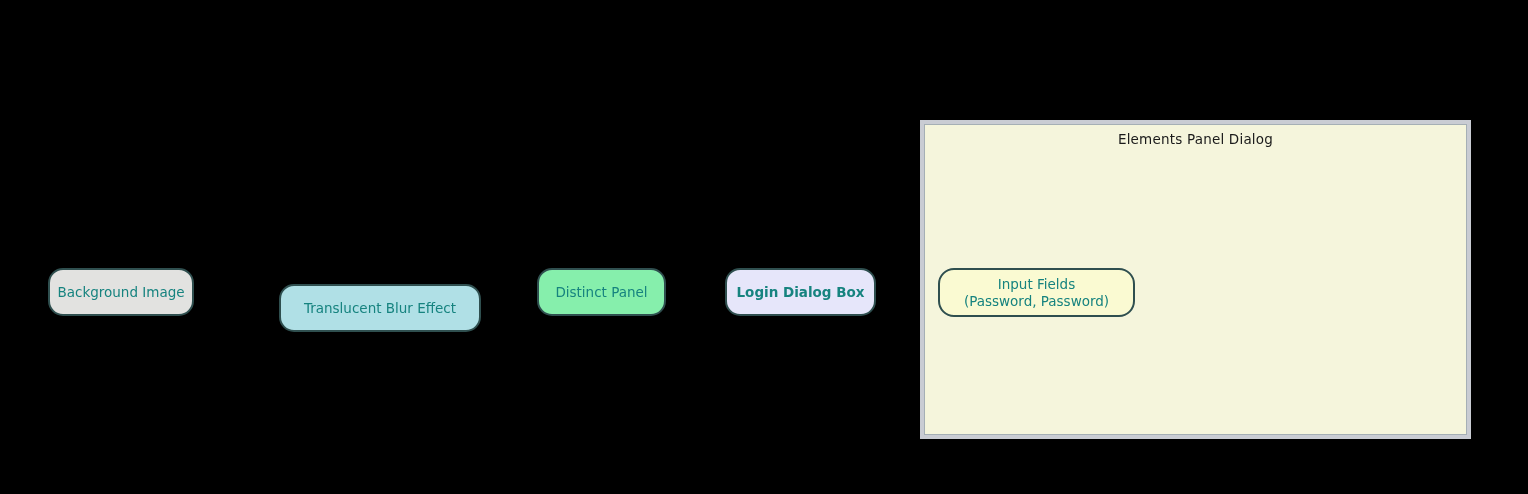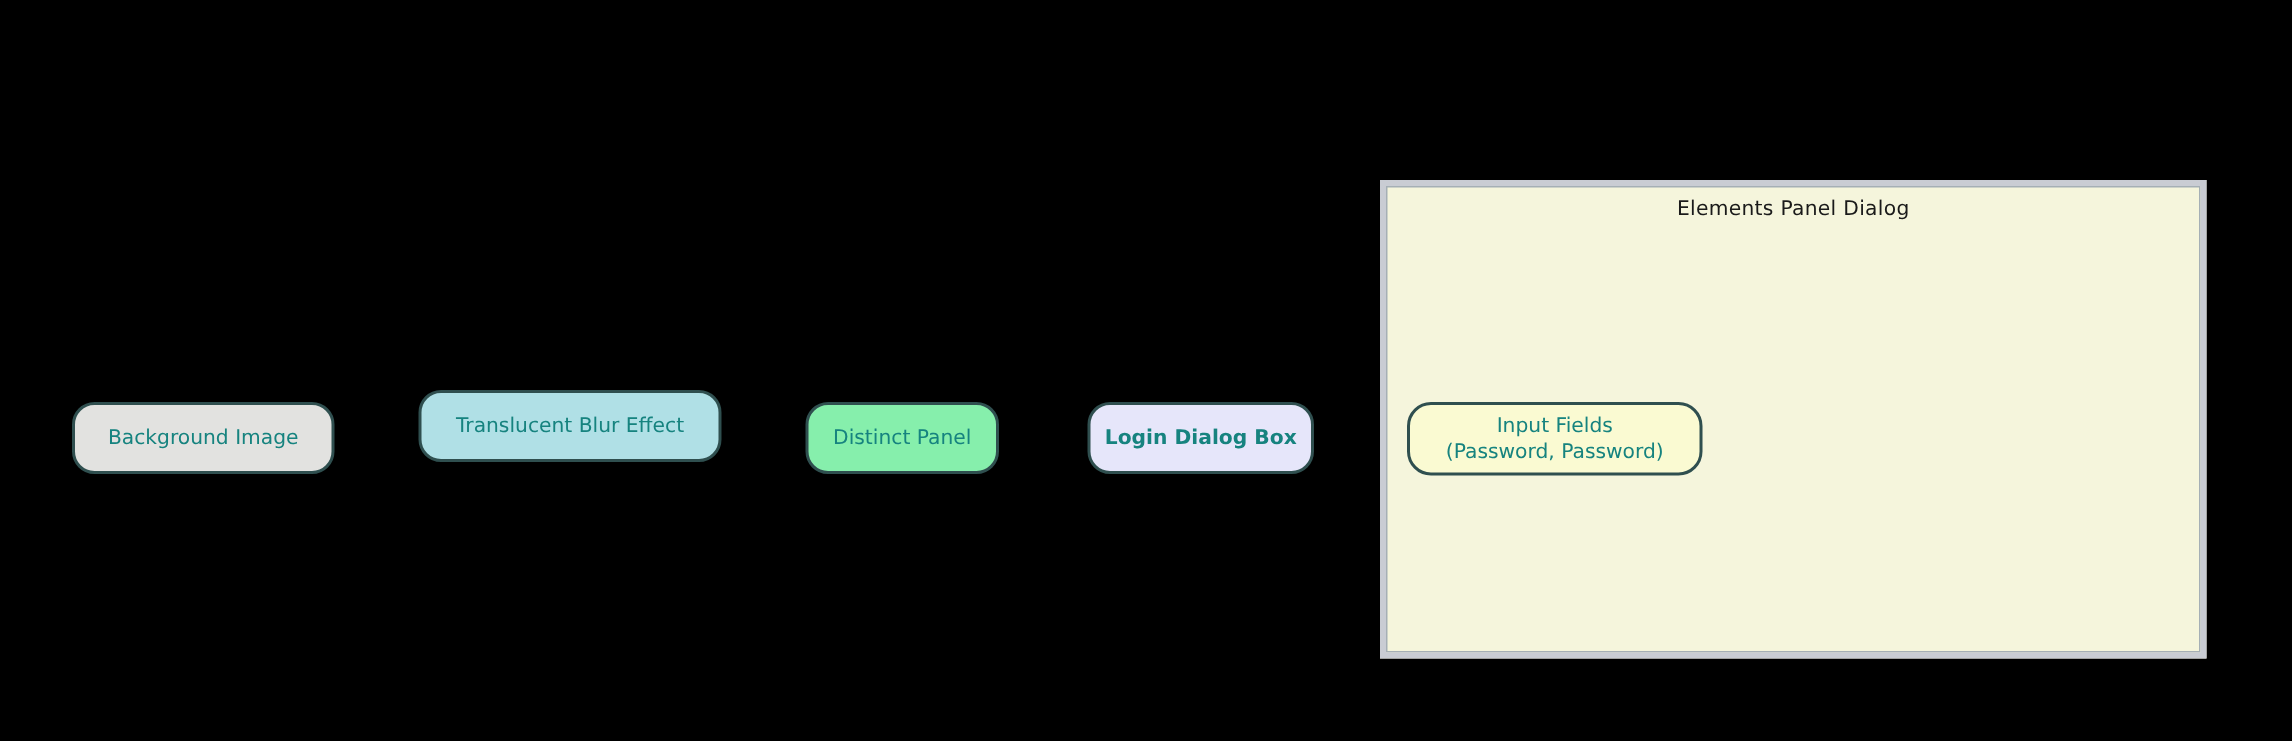--- a/index.html
+++ b/index.html
@@ -31,22 +31,22 @@
   }
   
   .node::before {
     content: "";
     position: absolute;
     inset: -4px;
     transform: translate(1px, 2px);
     background: var(--shadow, #515151);
     z-index: -1;
   }
-  .node-1 { left: 48px;  top: 268px; width: 175px; height: 48px; }
-  .node-2 { left: 279px; top: 260px; width: 202px; height: 48px; }
+  .node-1 { left: 48px;  top: 268px; width: 146px; height: 48px; }
+  .node-2 { left: 279px; top: 284px; width: 202px; height: 48px; }
   .node-3 { left: 537px; top: 268px; width: 129px; height: 48px; }
   .node-4 { left: 725px; top: 268px; width: 151px; height: 48px; font-weight: bold; }
 
   
   .group {
     position: absolute;
     left: 920px;
     top: 120px;
     width: 543px;
     height: 311px;

